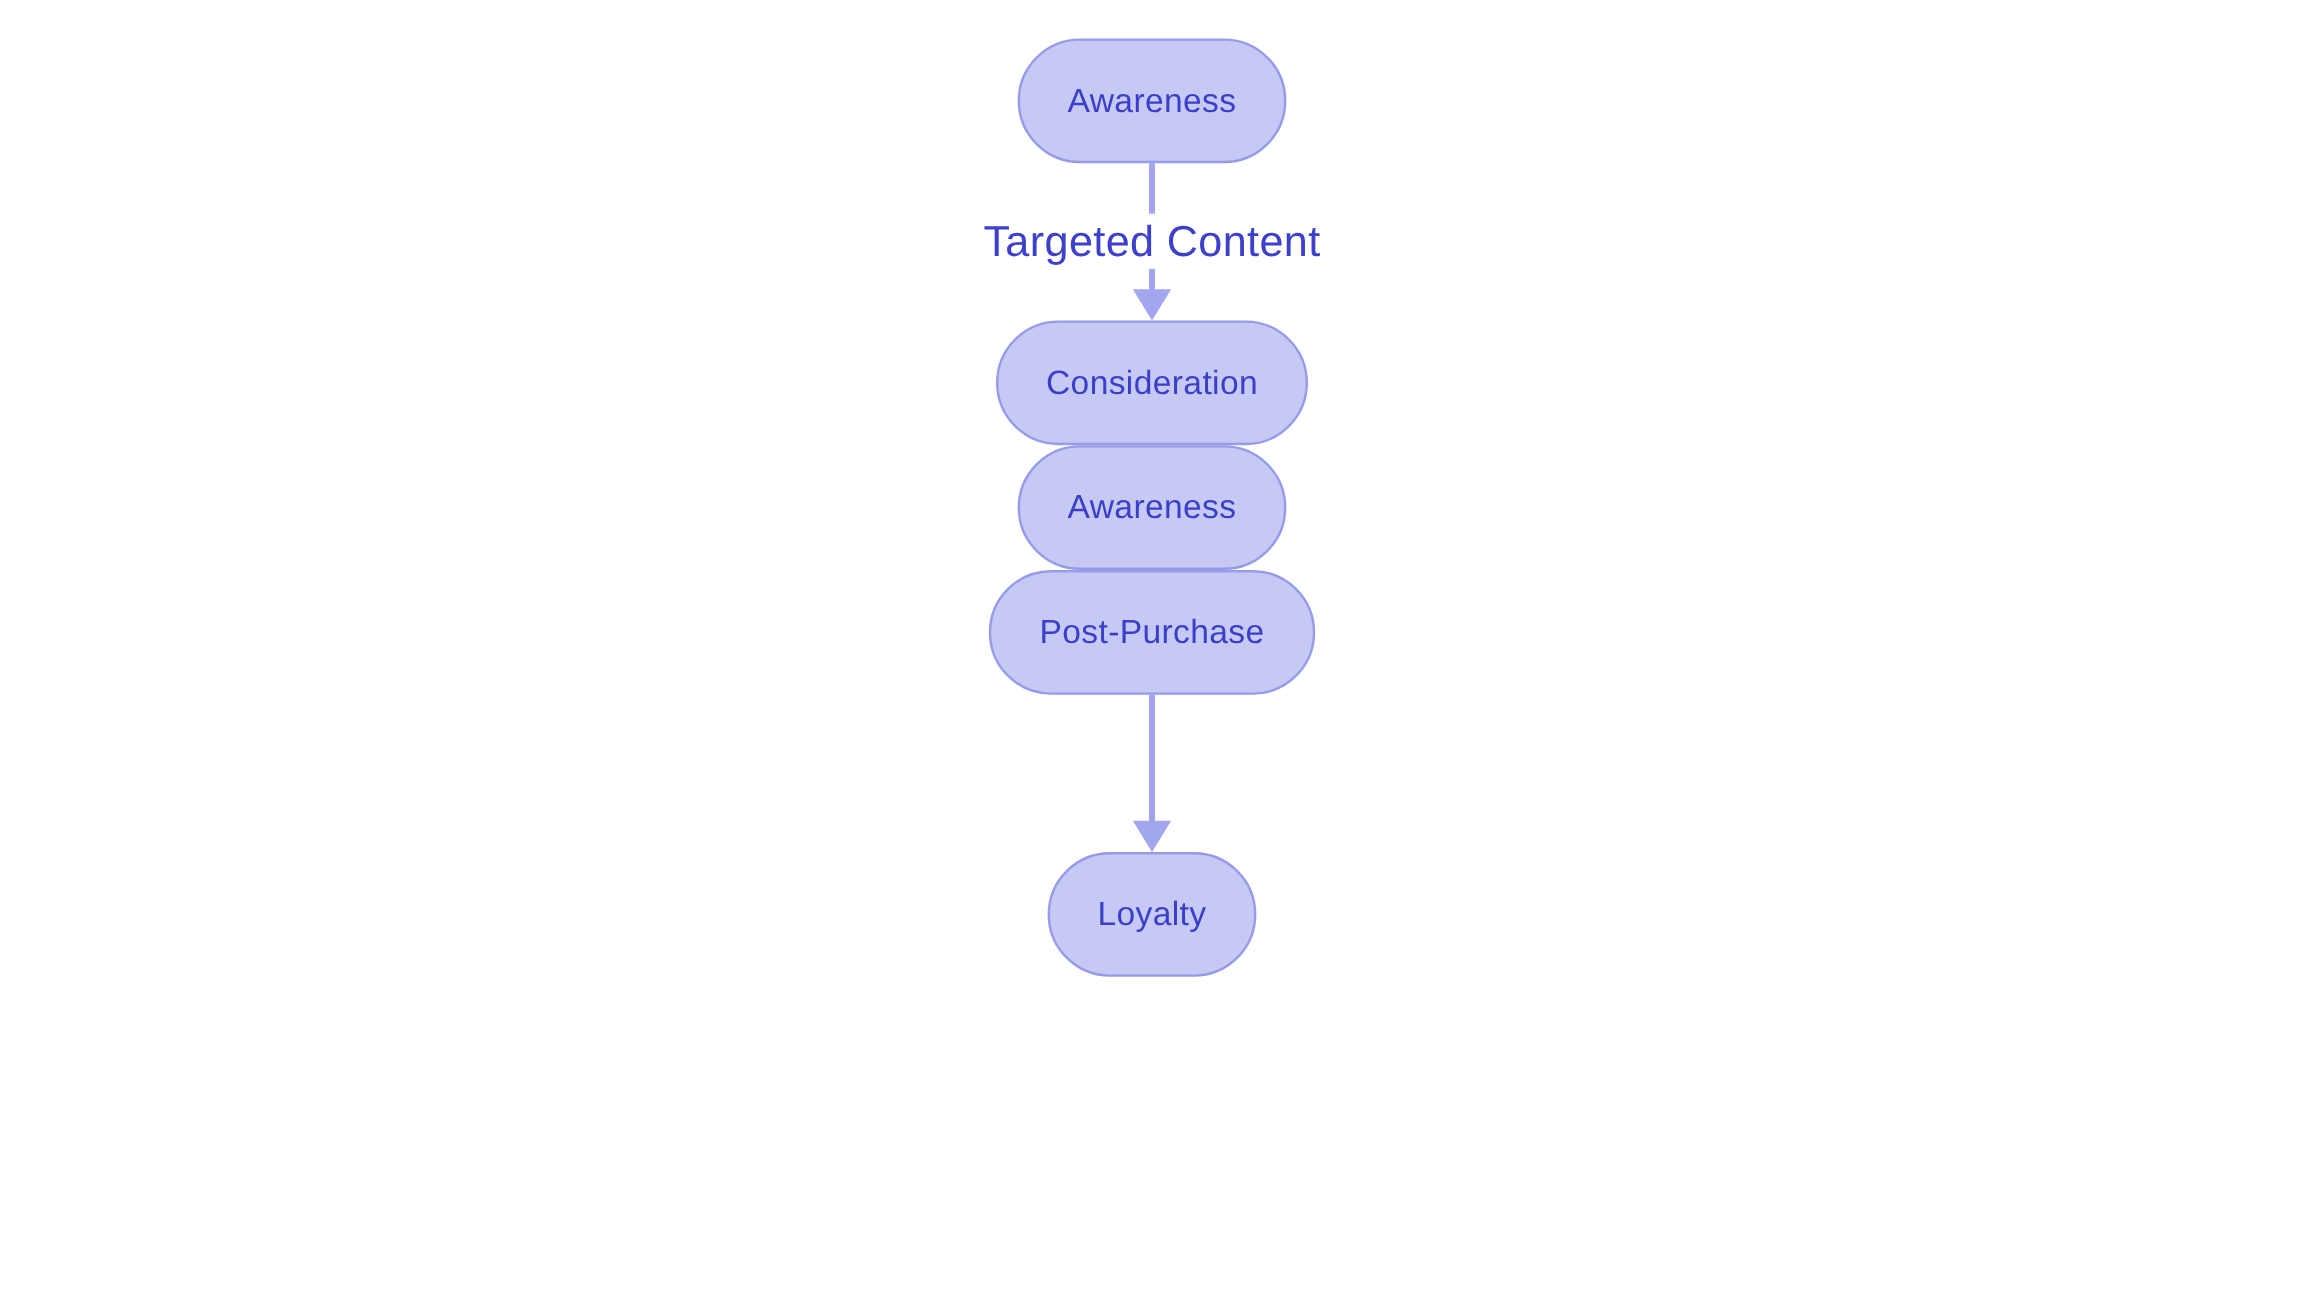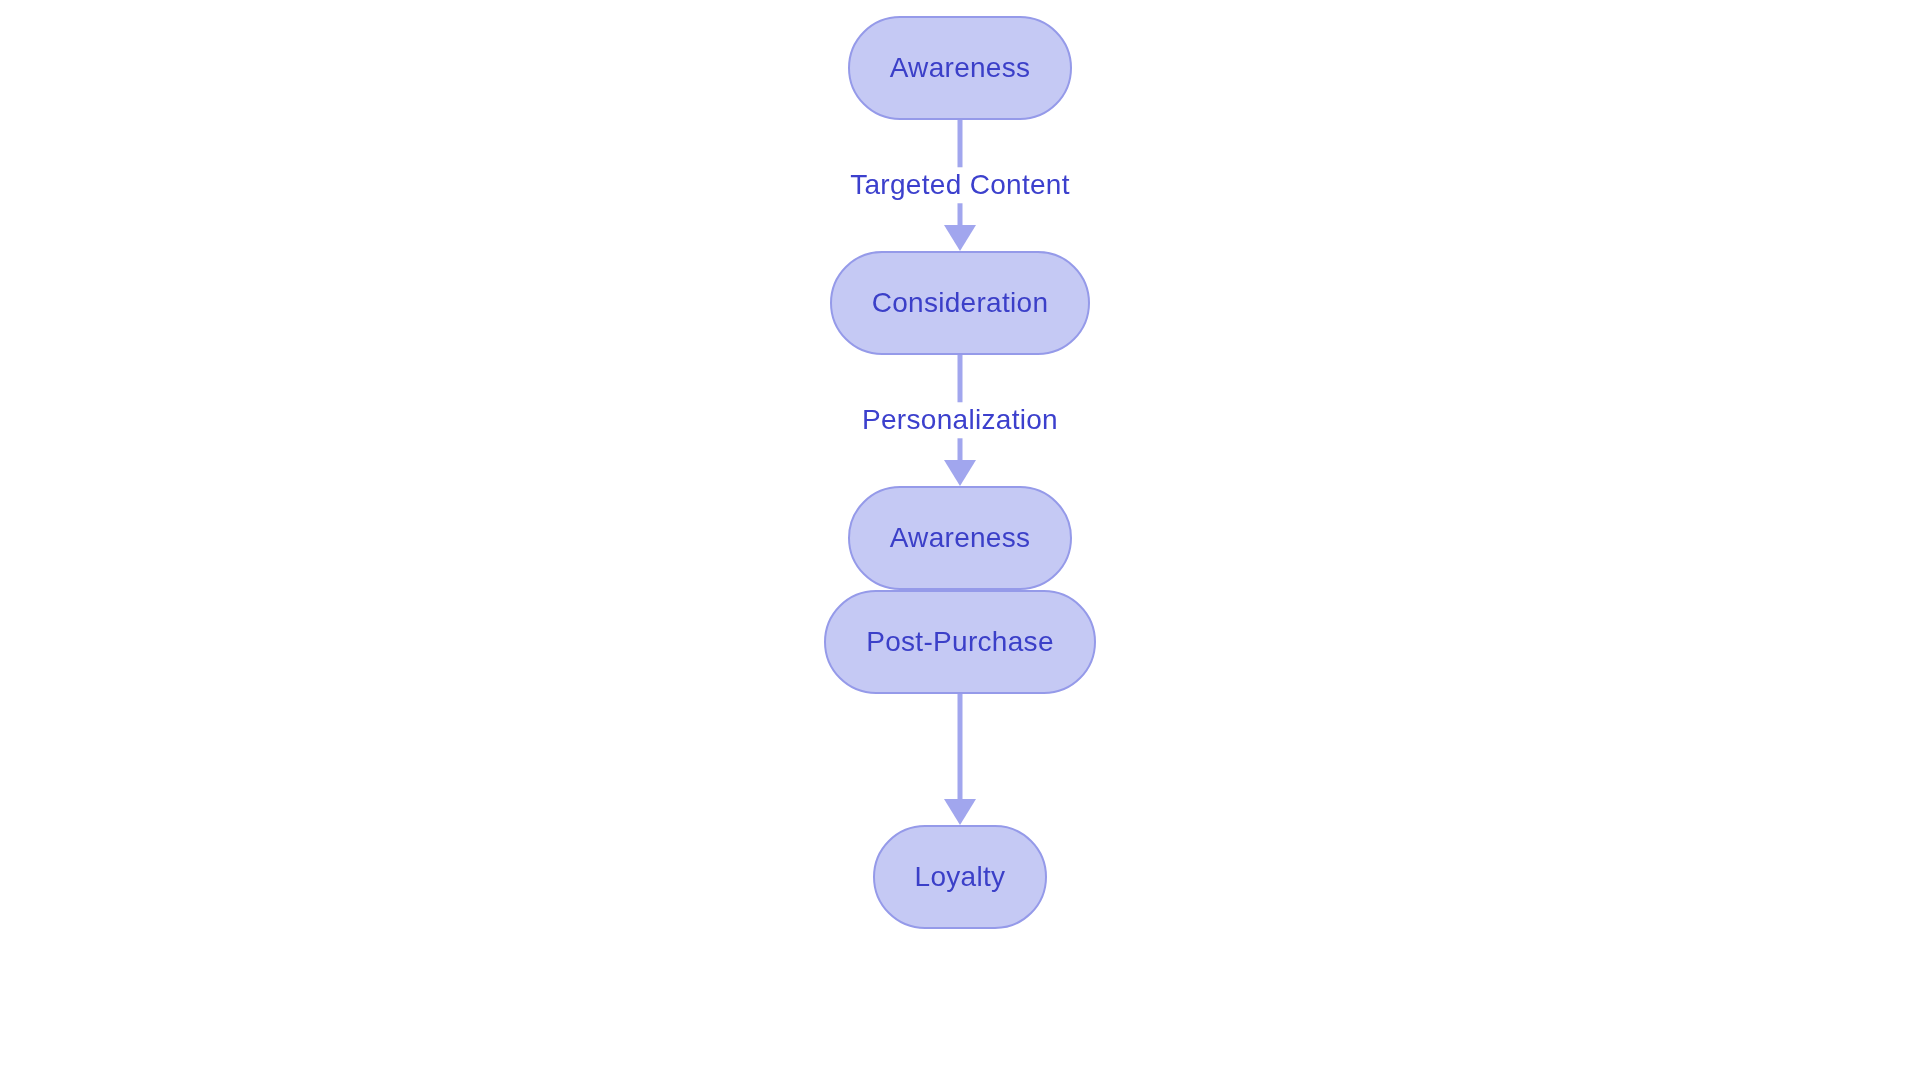--- a/index.html
+++ b/index.html
@@ -21,21 +21,21 @@
     background: var(--background);
     font-family: "Liberation Sans", "DejaVu Sans", sans-serif;
     overflow: hidden;
   }
   .canvas {
     width: 100%;
     height: 100%;
     display: flex;
     flex-direction: column;
     align-items: center;
-    padding-top: 16px;
+    padding-top: 32px;
   }
   .node {
     height: 104px;
     min-width: 170px;
     padding: 0 40px;
     border-radius: 52px;
     background: var(--node-fill);
     border: 2px solid var(--node-border);
     color: var(--node-text);
     display: flex;
@@ -72,21 +72,21 @@
     border-right: 16px solid transparent;
     border-top: 26px solid var(--edge-color);
   }
   .edge-label {
     position: absolute;
     top: 50%;
     left: 50%;
     transform: translate(-50%, -52%);
     background: var(--background);
     padding: 2px 10px;
-    font-size: 28px;
+    font-size: 36px;
     letter-spacing: 0.3px;
     color: var(--edge-label-text);
     white-space: nowrap;
   }
 </style>
 </head>
 <body>
 
 <div class="canvas">
 
@@ -97,25 +97,20 @@
   <div class="connector">
     <div class="edge-line"></div>
     <div class="arrowhead"></div>
     <span class="edge-label">Targeted Content</span>
   </div>
 
   <div class="node">
     <span class="node-label">Consideration</span>
   </div>
 
-  <div class="connector">
-    <div class="edge-line"></div>
-    <div class="arrowhead"></div>
-    <span class="edge-label">Personalization</span>
-  </div>
 
   <div class="node">
     <span class="node-label">Awareness</span>
   </div>
 
 
   <div class="node">
     <span class="node-label">Post-Purchase</span>
   </div>
 

